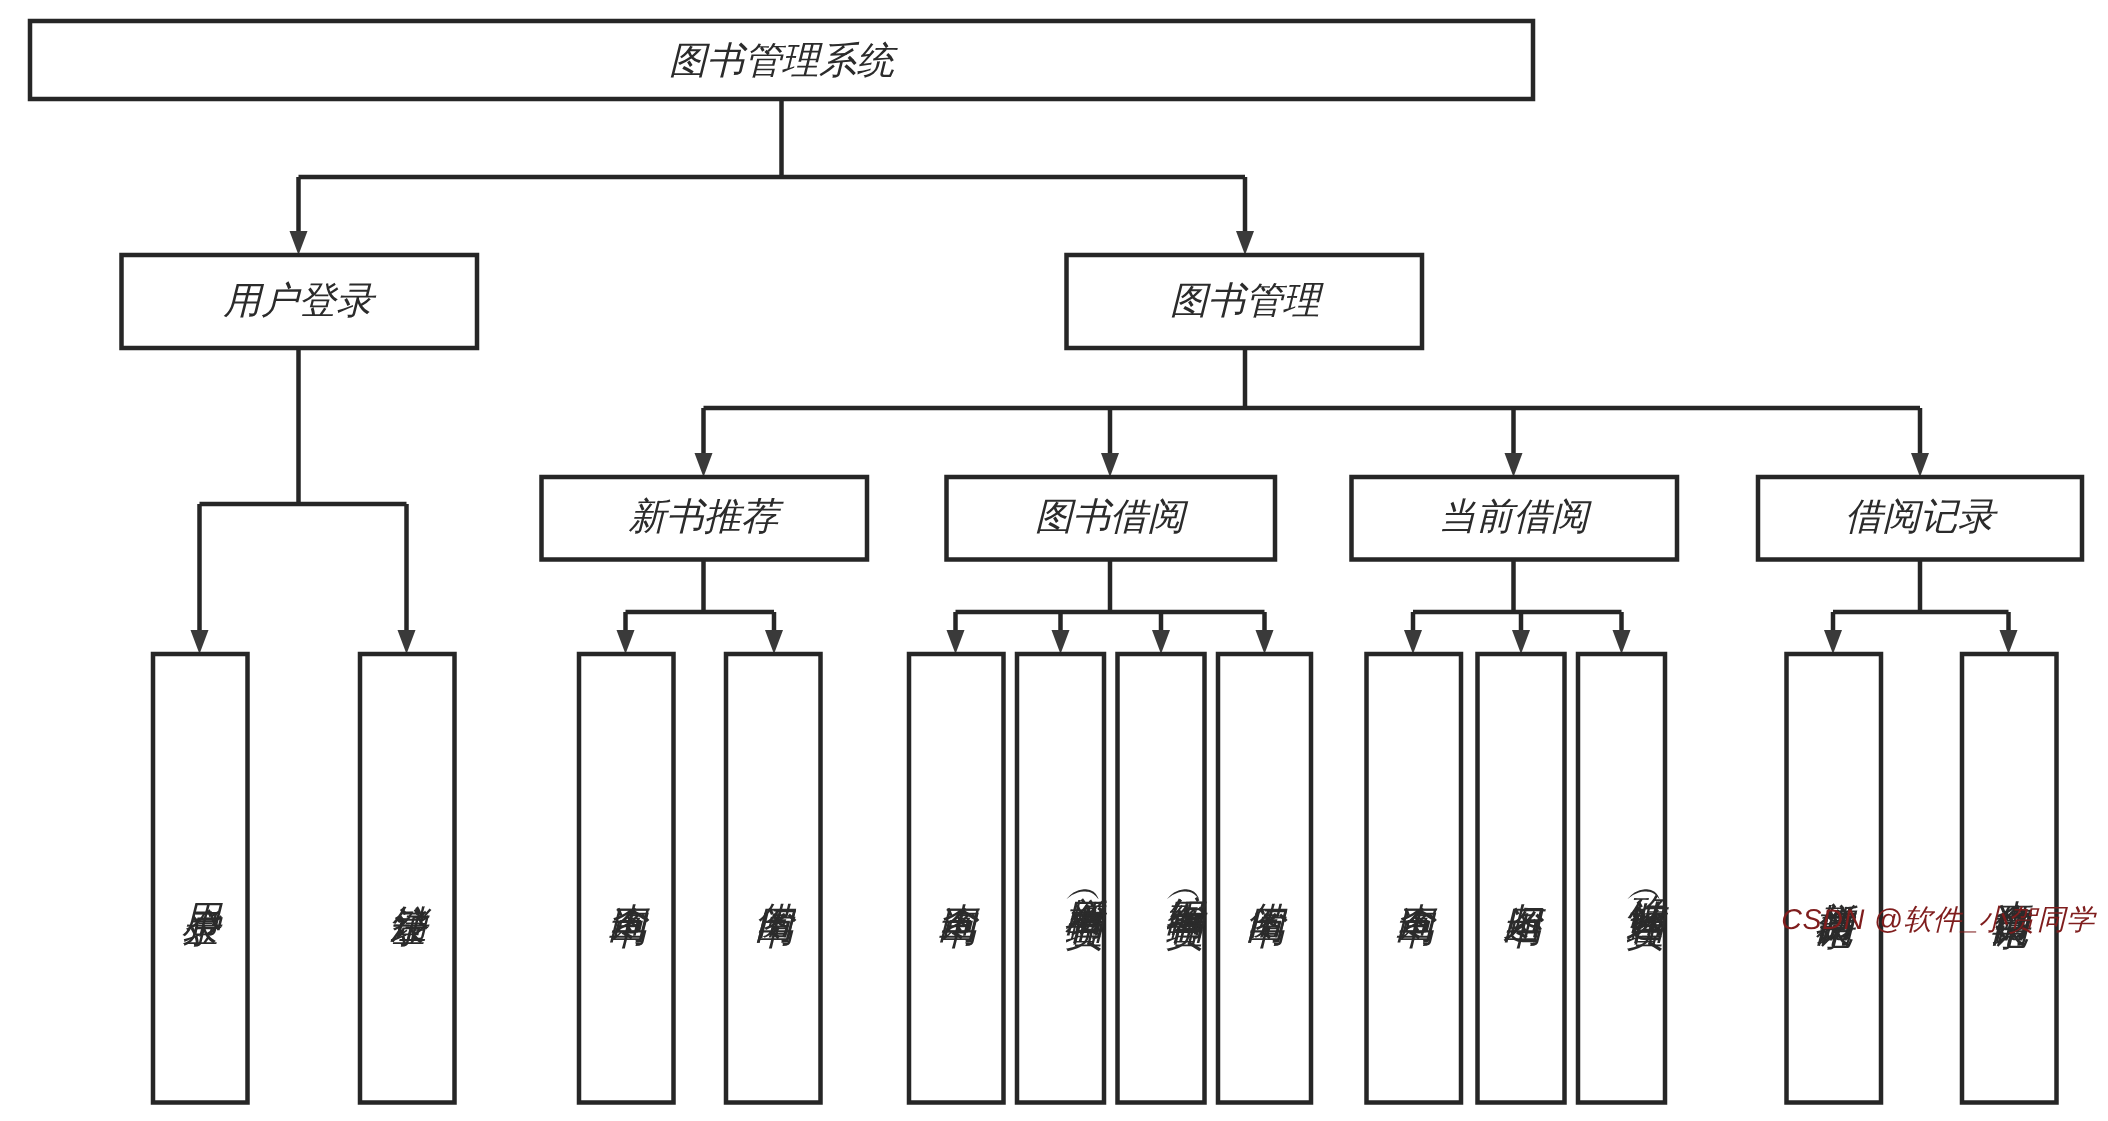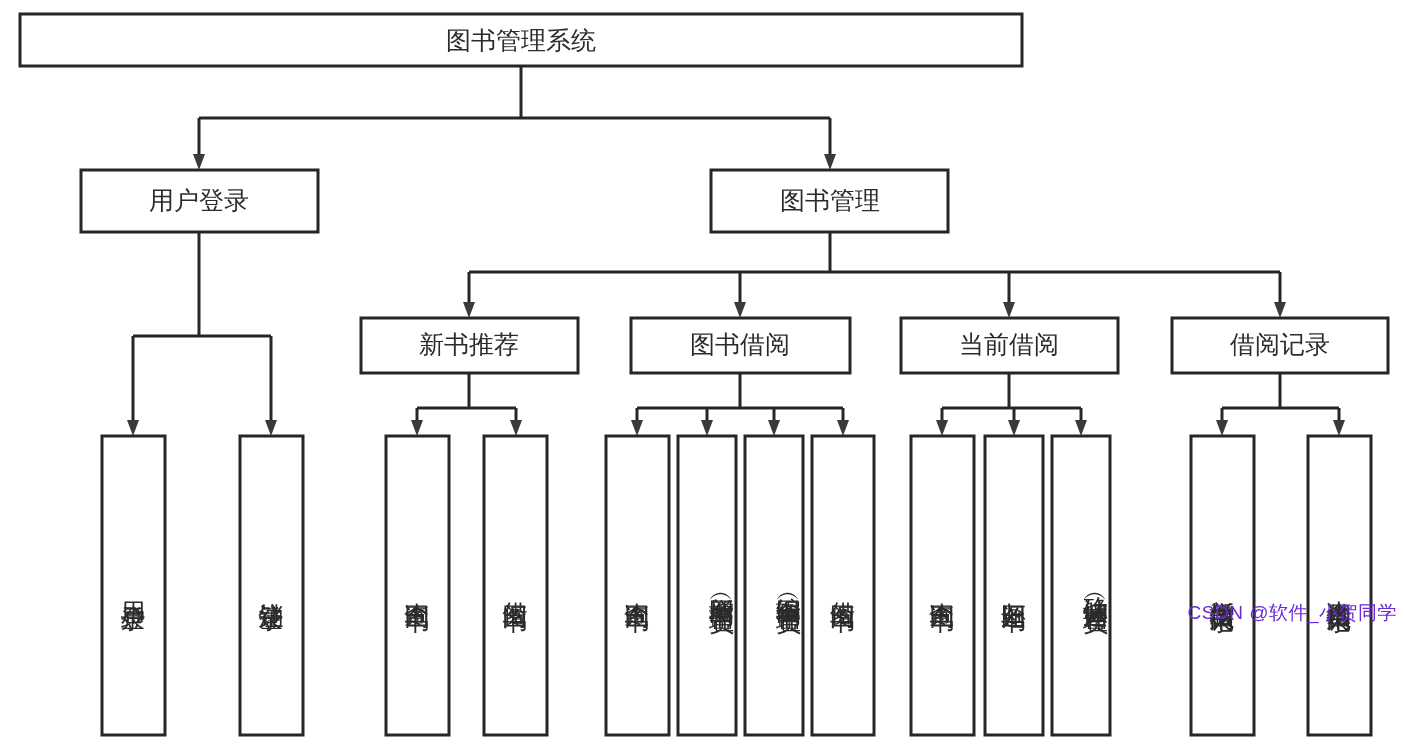--- a/index.html
+++ b/index.html
@@ -11,20 +11,21 @@
     width: 1405px;
     height: 747px;
     font-family: "Liberation Sans", "DejaVu Sans", sans-serif;
     overflow: hidden;
     position: relative;
   }
   #diagram-root {
     position: relative;
     width: 1405px;
     height: 630px;
+    font-style: italic;
   }
   svg#tree-canvas {
     position: absolute;
     top: 0;
     left: 0;
     width: 1405px;
     height: 747px;
   }
   .node-box {
     fill: #ffffff;
@@ -62,21 +63,21 @@
     justify-content: center;
     white-space: nowrap;
     user-select: none;
   }
   #watermark {
     position: absolute;
     right: 8px;
     bottom: 4px;
     font-family: "Liberation Sans", "DejaVu Sans", sans-serif;
     font-size: 19px;
-    color: #6d28d9;
+    color: #7f1d1d;
     letter-spacing: 0.5px;
     white-space: nowrap;
   }
 </style>
 </head>
 <body>
 
 <div id="diagram-root">
 
   <svg id="tree-canvas" viewBox="0 0 1405 747">

